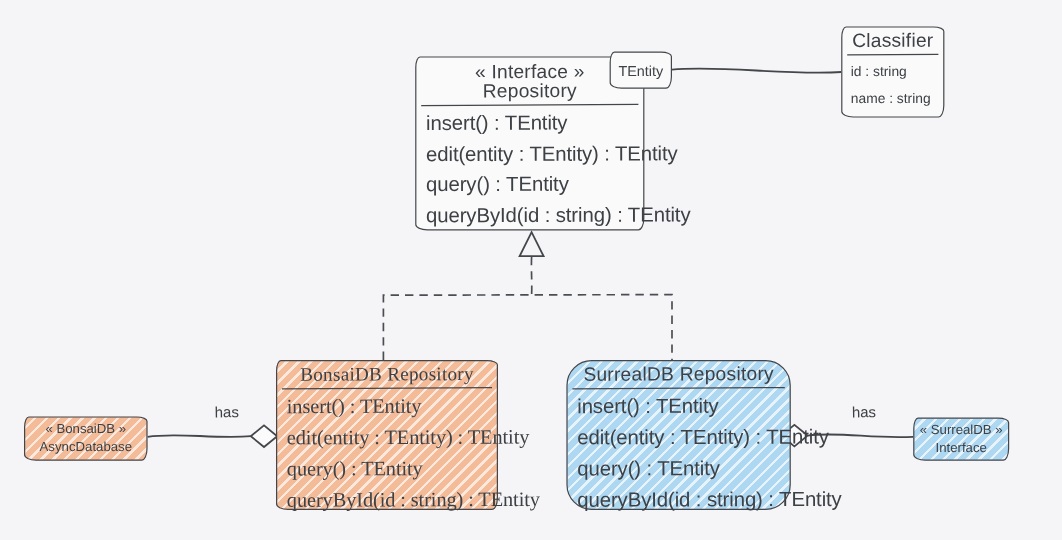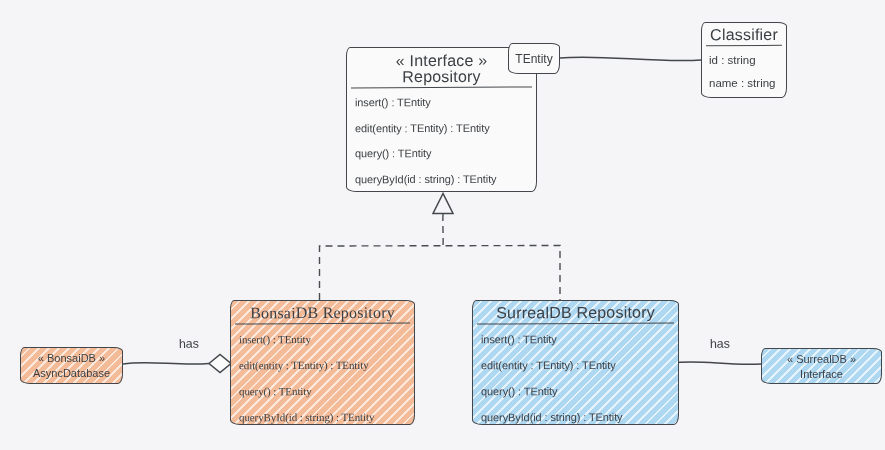--- a/index.html
+++ b/index.html
@@ -49,21 +49,21 @@
   }
   .hdr-one { padding-top: 3px; line-height: 17px; }
   .sep {
     height: 0;
     border-top: 1.4px solid #43474b;
     margin: 2px 4px 0 4px;
     transform: rotate(-0.35deg);
   }
   .methods { padding-top: 2px; }
   .m-row {
-    font-size: 11px;
+    font-size: 17px;
     letter-spacing: -0.1px;
     line-height: 25.5px;
     padding-left: 8px;
     white-space: nowrap;
     transform: rotate(-0.2deg);
   }
   .repo .m-row { line-height: 26px; }
   .a-row {
     font-size: 11.5px;
     line-height: 23px;
@@ -142,39 +142,39 @@
     <div class="hdr hdr-one">BonsaiDB Repository</div>
     <div class="sep"></div>
     <div class="methods">
       <div class="m-row">insert() : TEntity</div>
       <div class="m-row">edit(entity : TEntity) : TEntity</div>
       <div class="m-row">query() : TEntity</div>
       <div class="m-row">queryById(id : string) : TEntity</div>
     </div>
   </div>
 
-  <div class="node repo fill-blue" style="left:472px; top:300px; width:207px; height:125px;">
+  <div class="node repo fill-blue" style="left:472px; top:300px; width:187px; height:125px;border-radius:21px;">
     <div class="hdr hdr-one">SurrealDB Repository</div>
     <div class="sep"></div>
     <div class="methods">
       <div class="m-row">insert() : TEntity</div>
       <div class="m-row">edit(entity : TEntity) : TEntity</div>
       <div class="m-row">query() : TEntity</div>
       <div class="m-row">queryById(id : string) : TEntity</div>
     </div>
   </div>
 
   <div class="node fill-orange" style="left:20px; top:347px; width:103px; height:37px;">
     <div class="two-line">
       <div>« BonsaiDB »</div>
       <div>AsyncDatabase</div>
     </div>
   </div>
 
-  <div class="node fill-blue" style="left:761px; top:348px; width:121px; height:36px;">
+  <div class="node fill-blue" style="left:761px; top:348px; width:80px; height:36px;">
     <div class="two-line">
       <div>« SurrealDB »</div>
       <div>Interface</div>
     </div>
   </div>
 
   <div class="edge-label" style="left:149px; top:337px;">has</div>
   <div class="edge-label" style="left:680px; top:337px;">has</div>
 
 </div>

